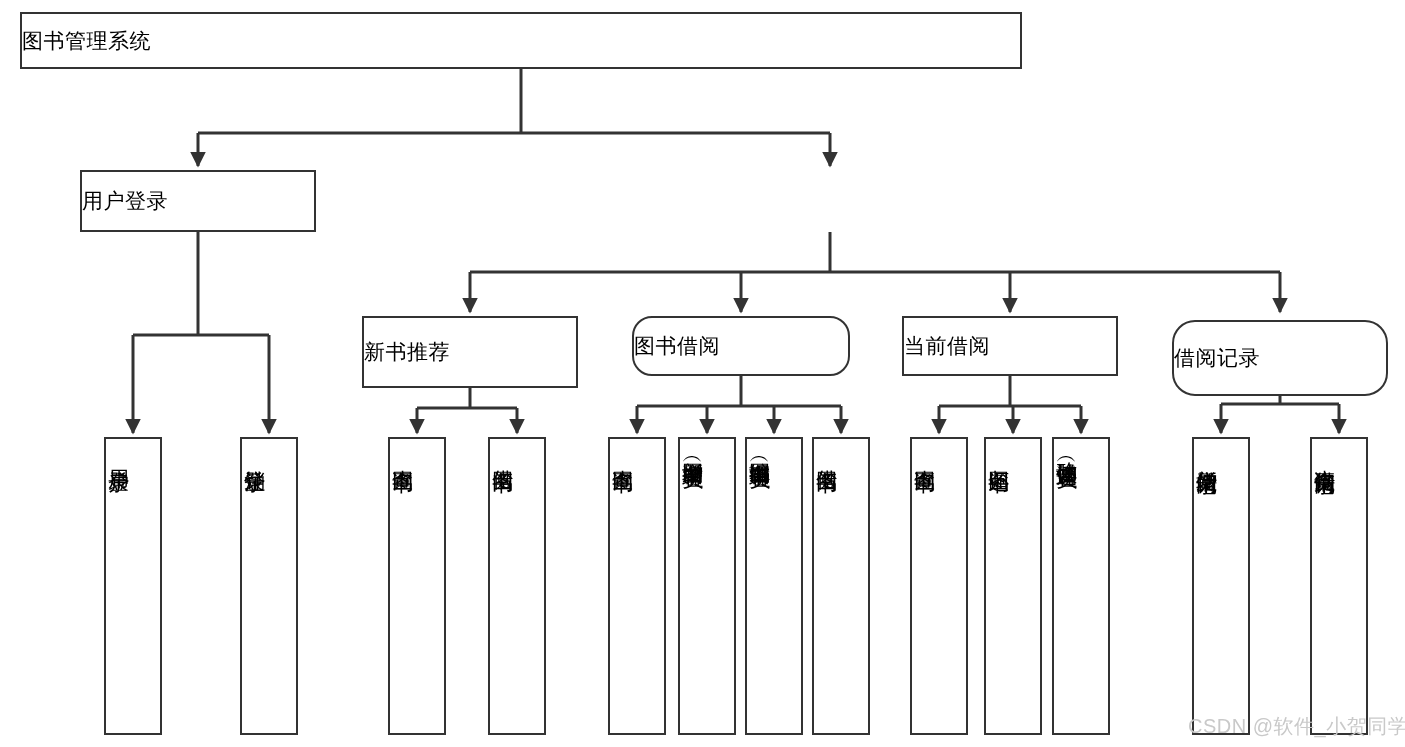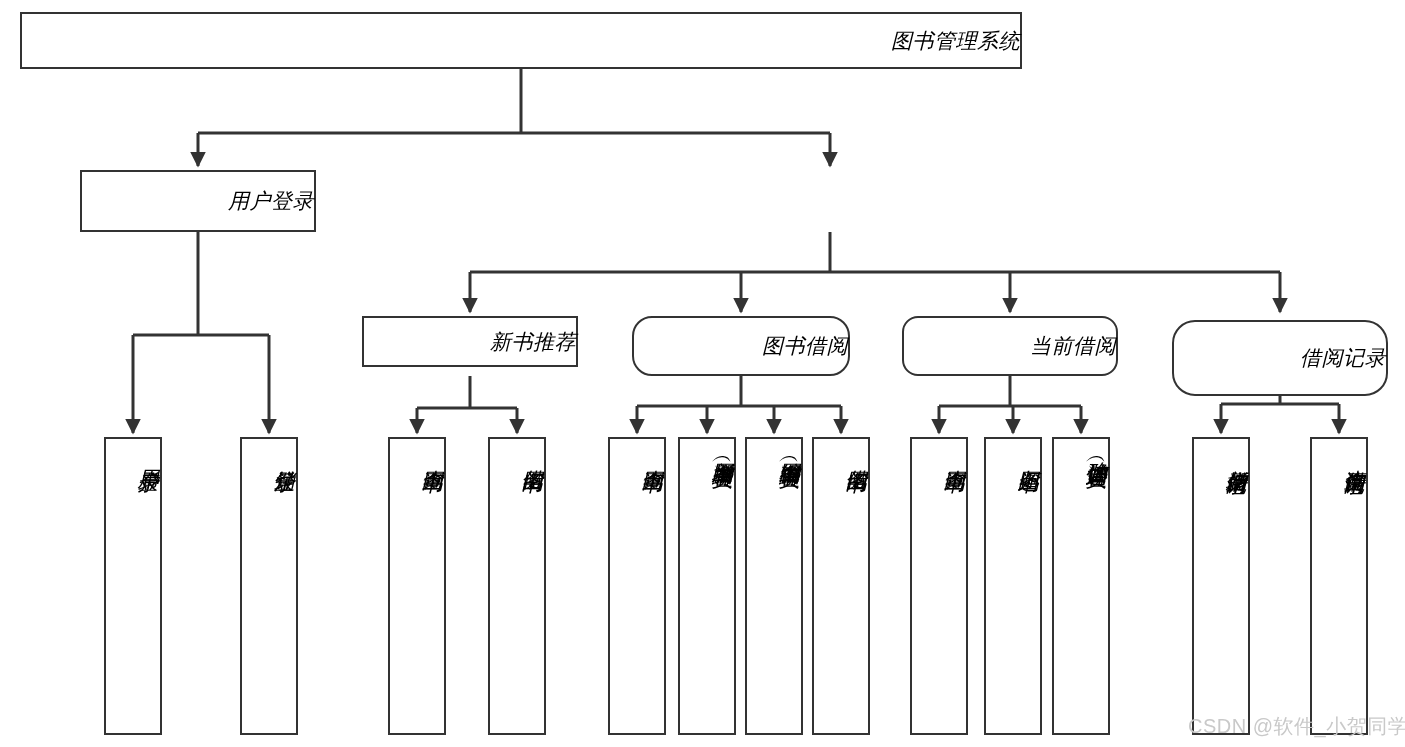--- a/index.html
+++ b/index.html
@@ -24,23 +24,22 @@
     width: 1405px;
     height: 747px;
   }
   .node {
     position: absolute;
     box-sizing: border-box;
     background: #ffffff;
     border: 2px solid #333333;
     display: flex;
     align-items: center;
-    justify-content: flex-end;
+    justify-content: flex-start;
     color: #000000;
-    font-style: italic;
   }
   .node-h {
     font-size: 21px;
     line-height: 1.1;
     letter-spacing: 0.5px;
   }
   .node-v {
     font-size: 21px;
     line-height: 1.18;
     letter-spacing: 1px;
@@ -127,27 +126,27 @@
   </svg>
 
   <div class="node node-h" style="left:20px; top:12px; width:1002px; height:57px;">
     <span class="htext">图书管理系统</span>
   </div>
 
   <div class="node node-h" style="left:80px; top:170px; width:236px; height:62px;">
     <span class="htext">用户登录</span>
   </div>
 
-  <div class="node node-h" style="left:362px; top:316px; width:216px; height:51px;padding-left:28px;">
+  <div class="node node-h" style="left:362px; top:316px; width:216px; height:72px;">
     <span class="htext">新书推荐</span>
   </div>
   <div class="node node-h" style="left:632px; top:316px; width:218px; height:60px;border-radius:20px;">
     <span class="htext">图书借阅</span>
   </div>
-  <div class="node node-h" style="left:902px; top:316px; width:216px; height:60px;border-radius:16px;">
+  <div class="node node-h" style="left:902px; top:316px; width:216px; height:60px;">
     <span class="htext">当前借阅</span>
   </div>
   <div class="node node-h" style="left:1172px; top:320px; width:216px; height:76px;border-radius:23px;">
     <span class="htext">借阅记录</span>
   </div>
 
   <div class="node node-v" style="left:104px; top:437px; width:58px; height:298px;">
     <span class="vtext">用户登录</span>
   </div>
   <div class="node node-v" style="left:240px; top:437px; width:58px; height:298px;">

